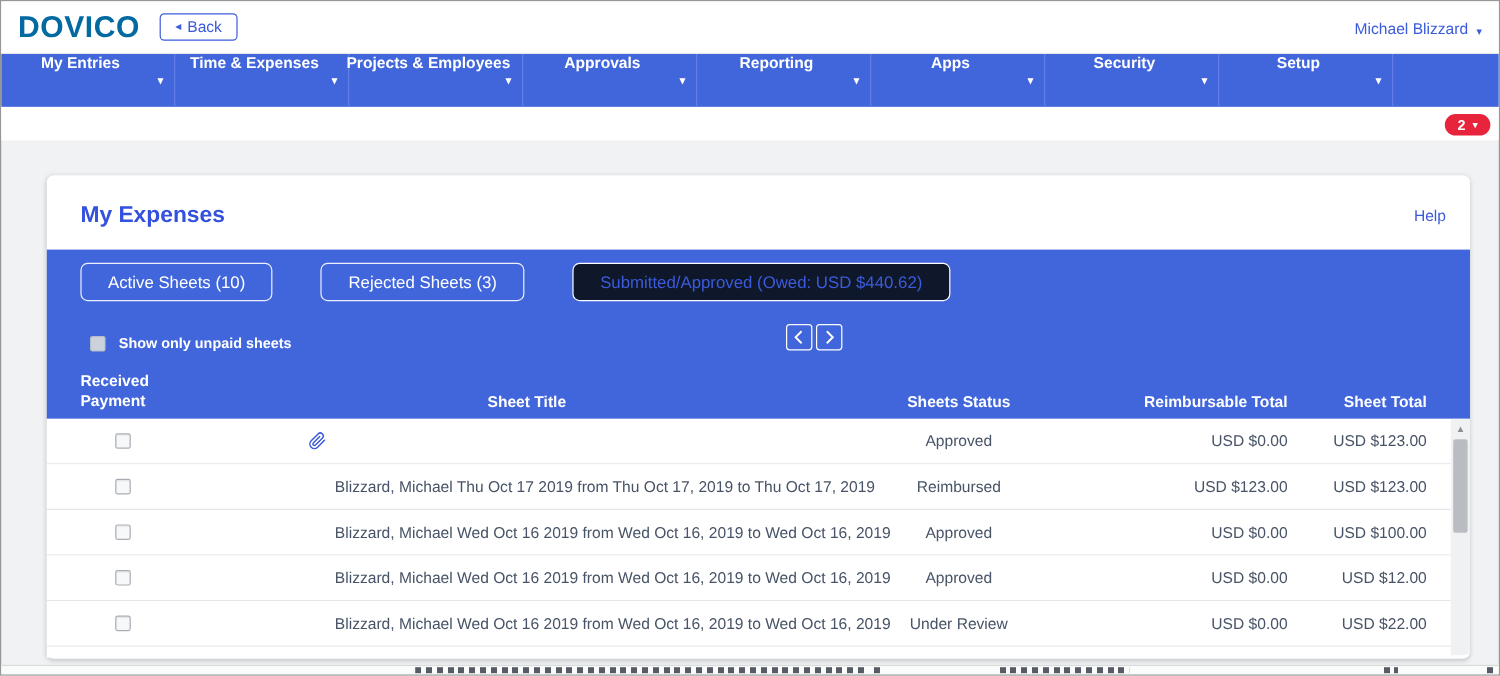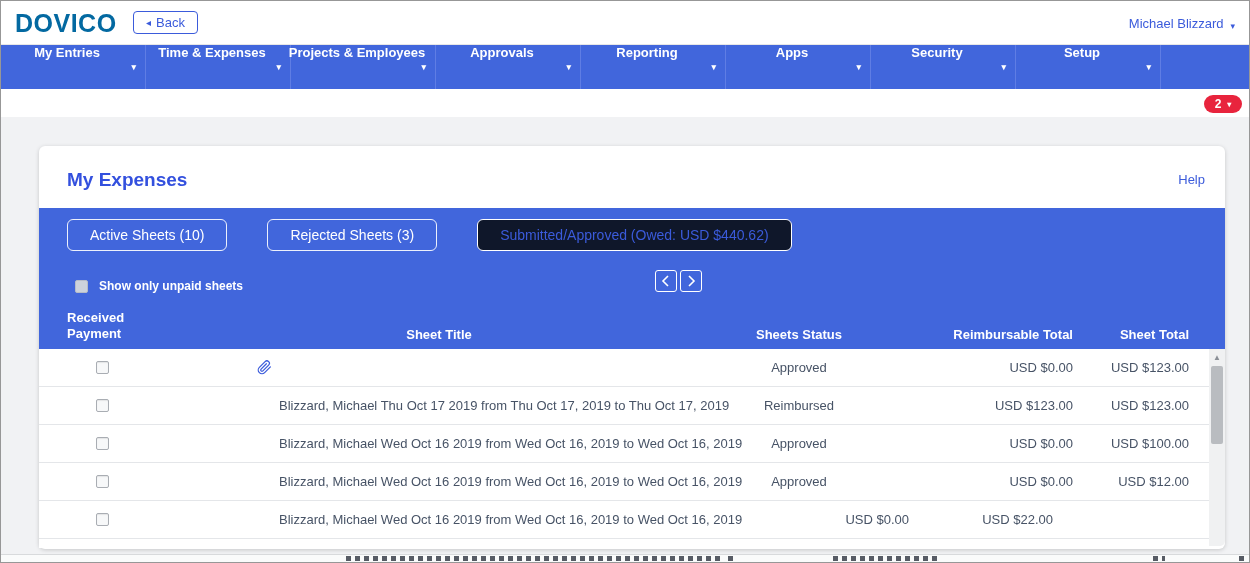--- a/index.html
+++ b/index.html
@@ -265,20 +265,21 @@
       <span class="cb"></span>
     </div>
     <div class="c-title">
       <span class="clip hidden">
         <svg width="15" height="15" viewBox="0 0 24 24" fill="none" stroke="#3b5bdb" stroke-width="2" stroke-linecap="round" stroke-linejoin="round">
           <path d="M21.44 11.05l-9.19 9.19a6 6 0 0 1-8.49-8.49l9.19-9.19a4 4 0 0 1 5.66 5.66l-9.2 9.19a2 2 0 0 1-2.83-2.83l8.49-8.48"></path>
         </svg>
       </span>
       <span class="title-text">Blizzard, Michael Wed Oct 16 2019 from Wed Oct 16, 2019 to Wed Oct 16, 2019</span>
     </div>
+    <div class="c-status">Under Review</div>
     <div class="c-reimb">USD $0.00</div>
     <div class="c-total">USD $22.00</div>
   </div>
 <div class="partial-row"></div>
     </div>
 
   <div class="scrollbar">
     <div class="scroll-up">▲</div>
     <div class="scroll-thumb"></div>
   </div>

